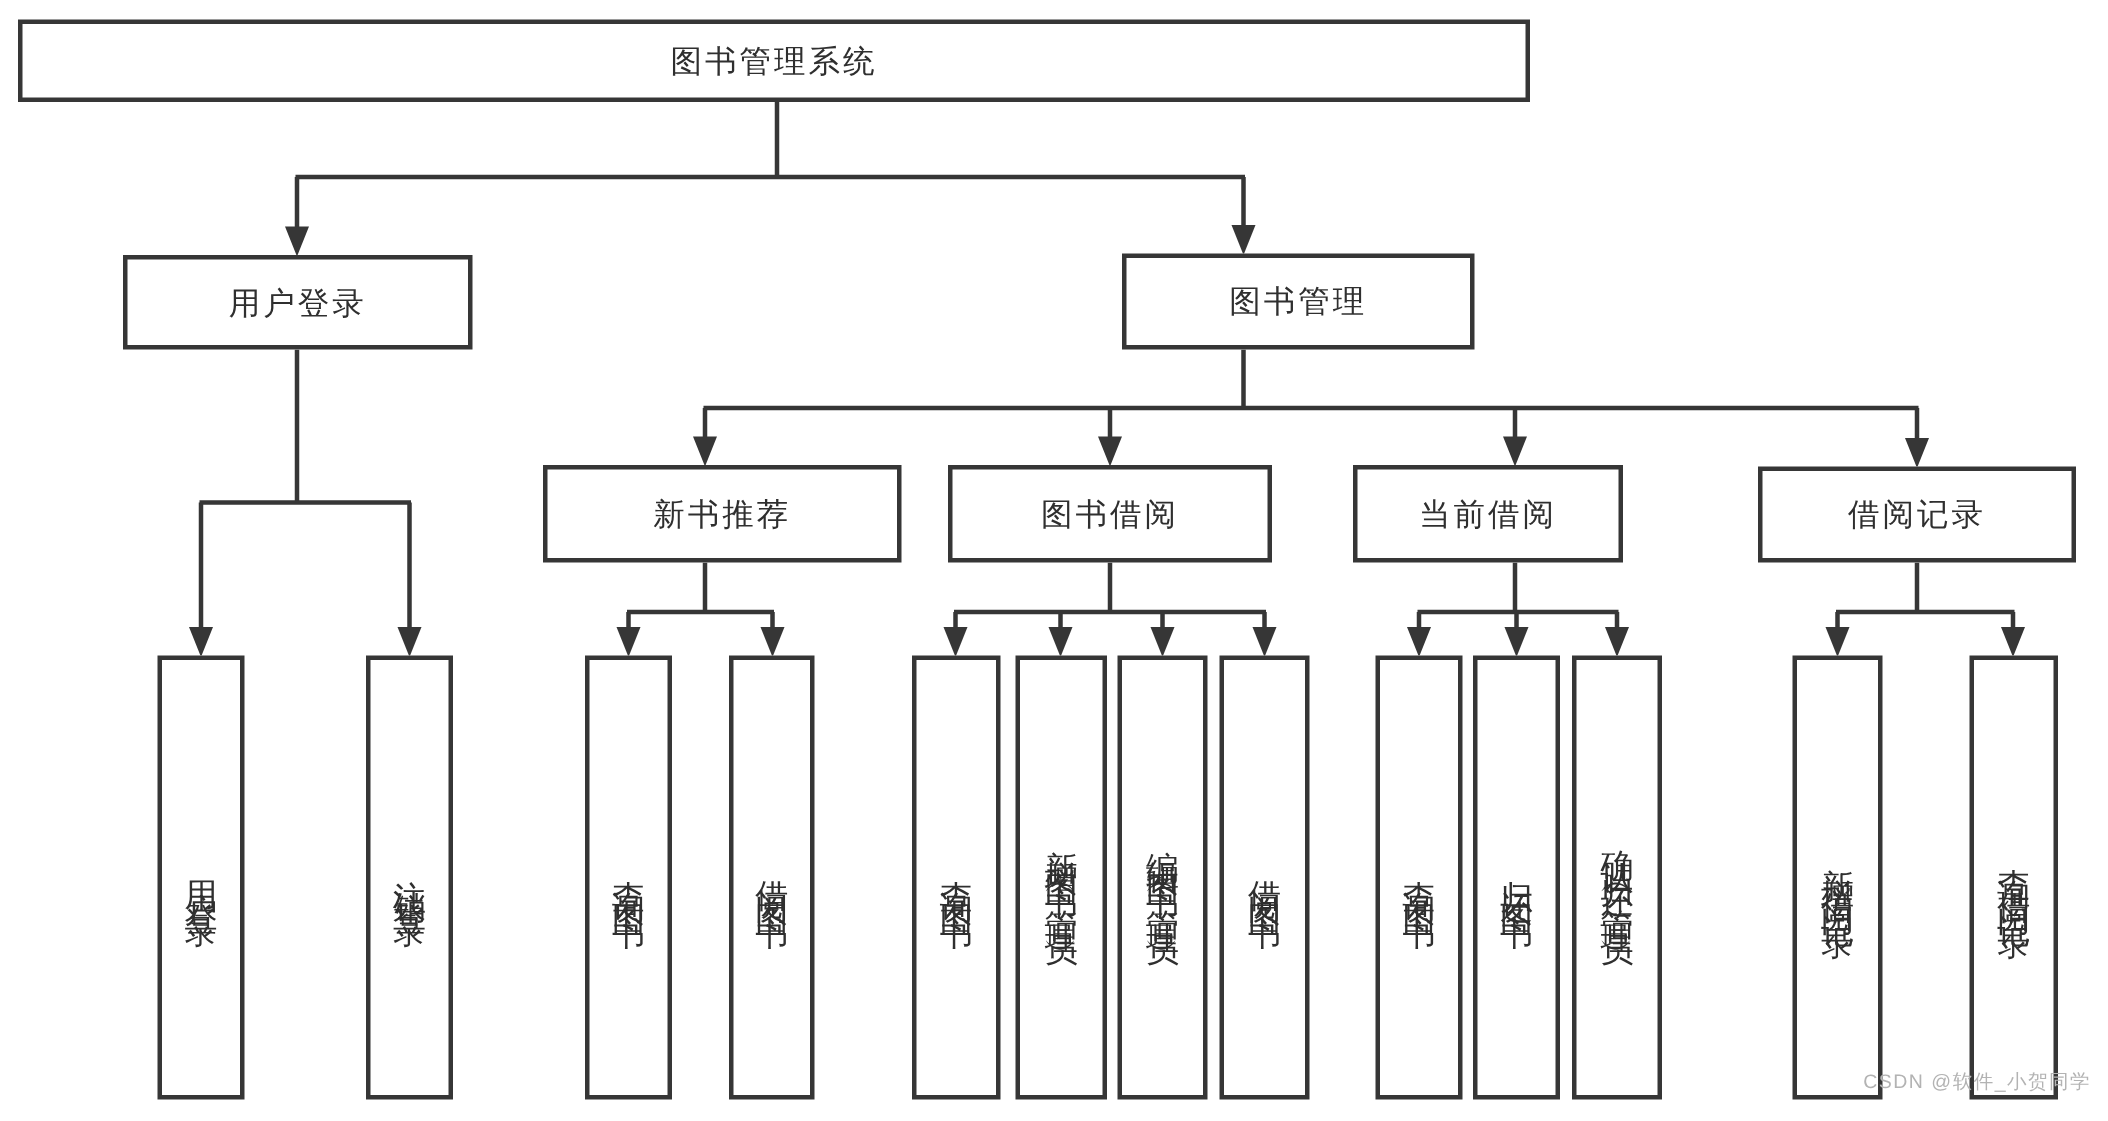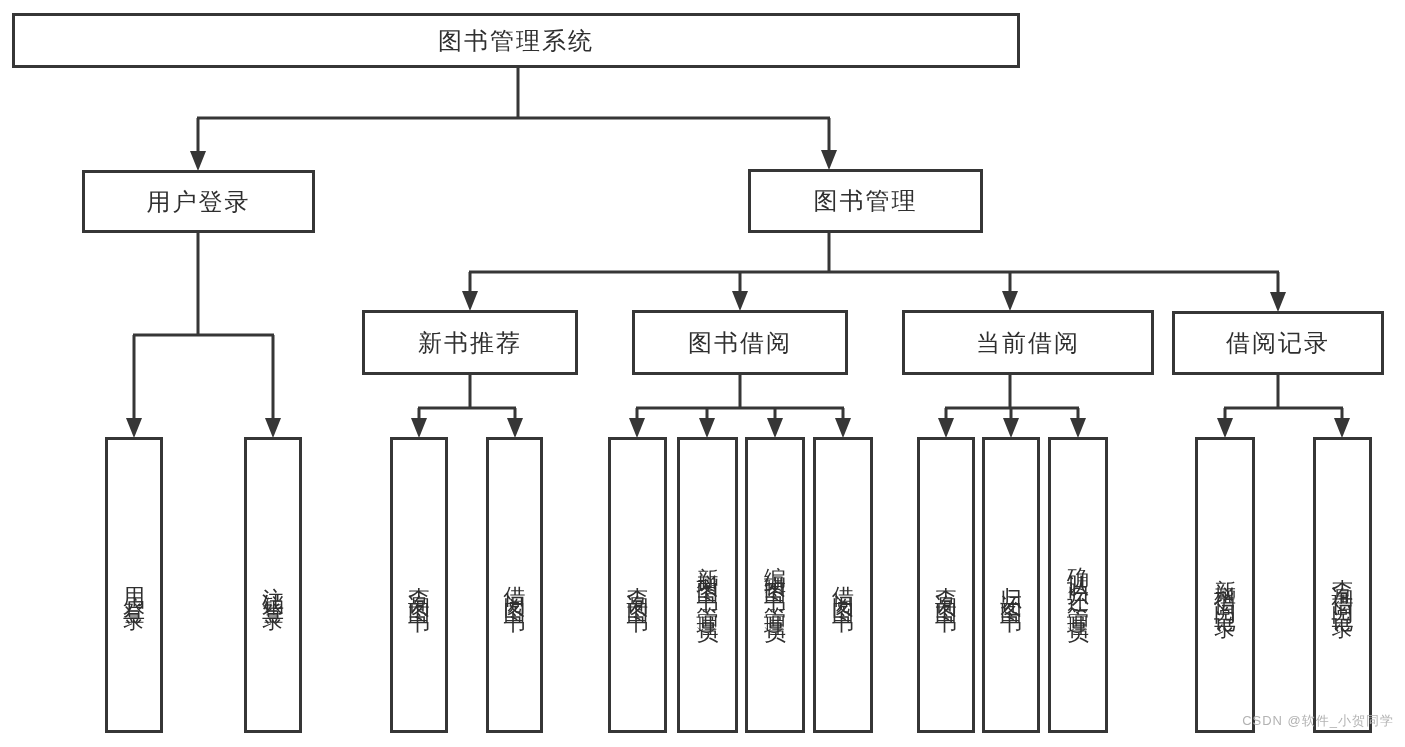--- a/index.html
+++ b/index.html
@@ -15,21 +15,21 @@
     position:absolute;
     box-sizing:border-box;
     background:#ffffff;
     border:3px solid #363636;
     color:#2f2f2f;
     display:flex;
     align-items:center;
     justify-content:center;
     text-align:center;
   }
-  .h-node { font-size:24px; letter-spacing:2px; white-space:nowrap; }
+  .h-node { font-size:21px; letter-spacing:2px; white-space:nowrap; }
   .v-node {
     writing-mode:vertical-rl;
     text-orientation:mixed;
     font-size:22px;
     letter-spacing:8px;
     line-height:1;
     padding:6px 0;
   }
   .watermark {
     position:absolute;
@@ -78,23 +78,23 @@
       <polygon points="1217,418 1233,418 1225,438"></polygon>
       <polygon points="1334,418 1350,418 1342,438"></polygon>
     </g>
   </svg>
 
   <div class="node h-node" style="left:12px; top:13px; width:1008px; height:55px;">图书管理系统</div>
 
   <div class="node h-node" style="left:82px; top:170px; width:233px; height:63px;">用户登录</div>
   <div class="node h-node" style="left:748px; top:169px; width:235px; height:64px;">图书管理</div>
 
-  <div class="node h-node" style="left:362px; top:310px; width:216px; height:65px;">新书推荐</div>
+  <div class="node h-node" style="left:362px; top:310px; width:239px; height:65px;">新书推荐</div>
   <div class="node h-node" style="left:632px; top:310px; width:216px; height:65px;font-family:Liberation Serif, serif;">图书借阅</div>
-  <div class="node h-node" style="left:902px; top:310px; width:252px; height:65px;">当前借阅</div>
+  <div class="node h-node" style="left:902px; top:310px; width:180px; height:65px;">当前借阅</div>
   <div class="node h-node" style="left:1172px; top:311px; width:212px; height:64px;">借阅记录</div>
 
   <div class="node v-node" style="left:105px; top:437px; width:58px; height:296px;">用户登录</div>
   <div class="node v-node" style="left:244px; top:437px; width:58px; height:296px;">注销登录</div>
 
   <div class="node v-node" style="left:390px; top:437px; width:58px; height:296px;">查询图书</div>
   <div class="node v-node" style="left:486px; top:437px; width:57px; height:296px;">借阅图书</div>
 
   <div class="node v-node" style="left:608px; top:437px; width:59px; height:296px;">查询图书</div>
   <div class="node v-node" style="left:677px; top:437px; width:61px; height:296px;">新增图书（管理员）</div>

